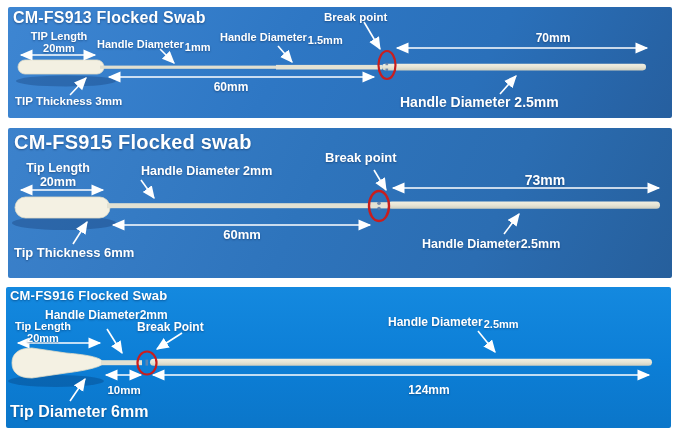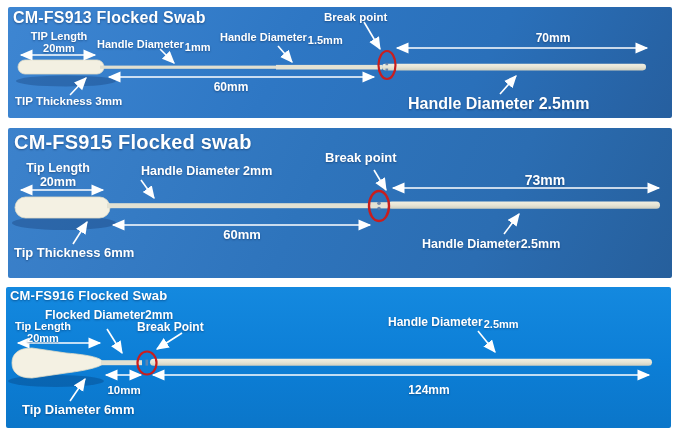--- a/index.html
+++ b/index.html
@@ -68,21 +68,21 @@
     <div class="lbl ann" style="left:89px;top:31px;">
       <span>Handle Diameter</span><span class="val">1mm</span>
     </div>
     <div class="lbl ann" style="left:184px;top:24px;padding-left:28px;">
       <span>Handle Diameter</span><span class="val">1.5mm</span>
     </div>
     <div class="lbl ann" style="left:316px;top:4px;font-size:11.5px;">Break point</div>
     <div class="lbl ann ctr" style="left:500px;top:25px;width:90px;font-size:12px;">70mm</div>
     <div class="lbl ann ctr" style="left:178px;top:74px;width:90px;font-size:12px;">60mm</div>
     <div class="lbl ann" style="left:7px;top:88px;font-size:11.5px;text-align:right;">TIP Thickness 3mm</div>
-    <div class="lbl ann" style="left:400px;top:88px;font-size:16px;">Handle Diameter 2.5mm</div>
+    <div class="lbl ann" style="left:392px;top:88px;font-size:14px;">Handle Diameter 2.5mm</div>
   </div>
 
   <div class="panel p2">
     <svg class="art" viewBox="0 0 664 150">
       <defs>
         <marker id="ah2" markerWidth="9" markerHeight="8" refX="7.2" refY="3.5" orient="auto-start-reverse">
           <path d="M0,0 L8,3.5 L0,7 Z" fill="#ffffff"></path>
         </marker>
         <linearGradient id="hg2" x1="0" y1="0" x2="0" y2="1">
           <stop offset="0" stop-color="#f1efe1"></stop>
@@ -139,27 +139,27 @@
       <ellipse cx="141" cy="76" rx="9.5" ry="11.5" fill="none" stroke="#c81e1e" stroke-width="2.2"></ellipse>
       <line class="arr" x1="101" y1="42" x2="116" y2="66" marker-end="url(#ah3)"></line>
       <line class="arr" x1="12" y1="56" x2="94" y2="56" marker-start="url(#ah3)" marker-end="url(#ah3)"></line>
       <line class="arr" x1="176" y1="46" x2="151" y2="62" marker-end="url(#ah3)"></line>
       <line class="arr" x1="472" y1="44" x2="489" y2="65" marker-end="url(#ah3)"></line>
       <line class="arr" x1="100" y1="88" x2="135" y2="88" marker-start="url(#ah3)" marker-end="url(#ah3)"></line>
       <line class="arr" x1="147" y1="88" x2="643" y2="88" marker-start="url(#ah3)" marker-end="url(#ah3)"></line>
       <line class="arr" x1="64" y1="114" x2="79" y2="92" marker-end="url(#ah3)"></line>
     </svg>
     <div class="lbl title" style="left:4px;top:2px;">CM-FS916 Flocked Swab</div>
-    <div class="lbl ann" style="left:39px;top:22px;font-size:12px;">Flocked Diameter2mm</div>
+    <div class="lbl ann" style="left:39px;top:22px;font-size:12px;">Handle Diameter2mm</div>
     <div class="lbl ann ctr" style="left:4px;top:33px;width:66px;font-size:11px;">
       <div>Tip Length</div>
       <div>20mm</div>
     </div>
     <div class="lbl ann" style="left:131px;top:34px;font-size:12px;">Break Point</div>
     <div class="lbl ann" style="left:382px;top:29px;font-size:12px;">
       <span>Handle Diameter</span><span class="val" style="top:2px;font-size:11px;">2.5mm</span>
     </div>
     <div class="lbl ann ctr" style="left:90px;top:97px;width:56px;font-size:11.5px;">10mm</div>
     <div class="lbl ann ctr" style="left:368px;top:97px;width:110px;font-size:12px;">124mm</div>
-    <div class="lbl ann" style="left:16px;top:116px;font-size:13px;">Tip Diameter 6mm</div>
+    <div class="lbl ann" style="left:4px;top:116px;font-size:16px;">Tip Diameter 6mm</div>
   </div>
 
 </div>
 
 </body></html>

